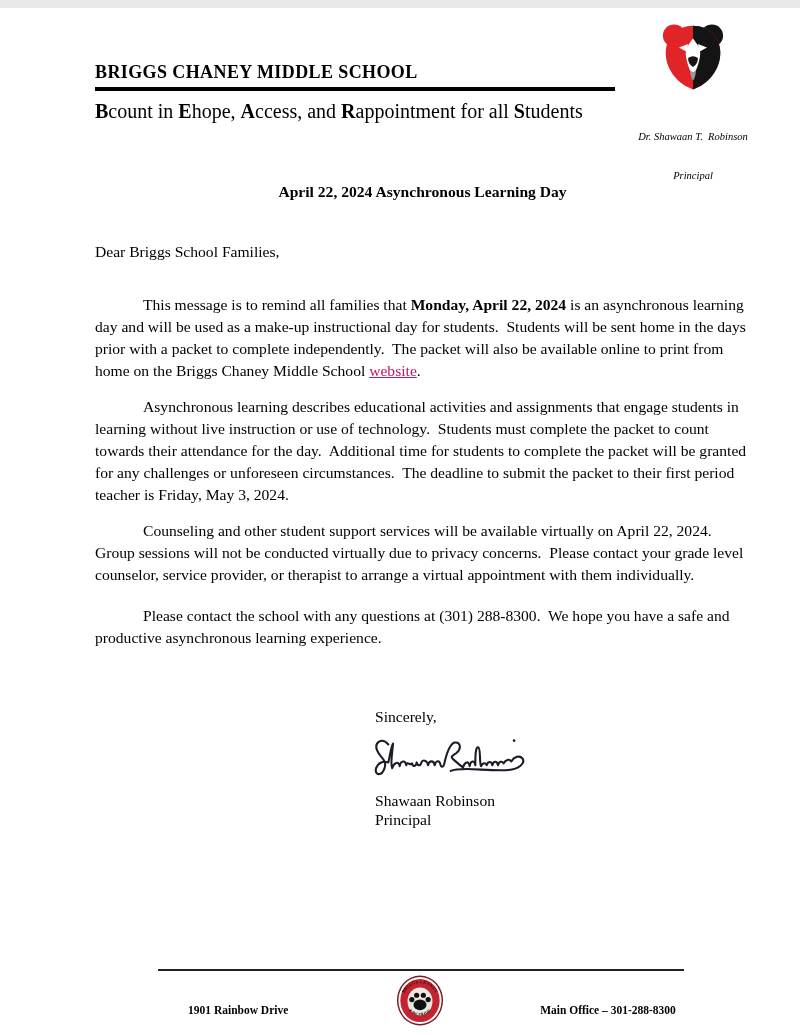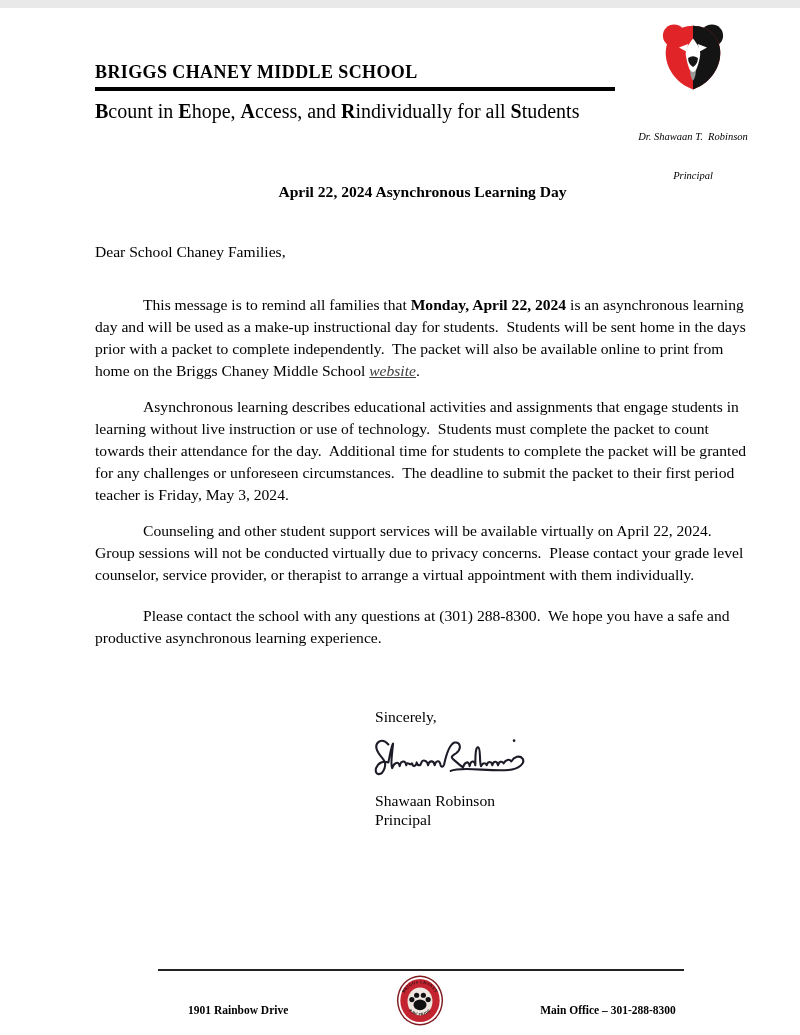--- a/index.html
+++ b/index.html
@@ -44,21 +44,21 @@
   .para{
     position:absolute;left:95px;width:657px;
     font-size:15.6px;line-height:22px;
     text-indent:48px;white-space:pre-wrap;
   }
   .para.p1{top:286px;}
   .para.p2{top:388px;}
   .para.p3{top:512px;}
   .para.p4{top:597px;}
   .para .b{font-weight:bold;}
-  a.doclink{color:#404040;text-decoration:underline;cursor:pointer;font-style:italic;}
+  a.doclink{color:#be185d;text-decoration:underline;cursor:pointer;}
   
   .closing{position:absolute;left:375px;top:700px;font-size:15.6px;}
   .signature{position:absolute;left:371px;top:727px;width:168px;height:52px;}
   .signer-name{position:absolute;left:375px;top:784px;font-size:15.6px;}
   .signer-title{position:absolute;left:375px;top:803px;font-size:15.6px;}
   
   .footer-rule{position:absolute;left:158px;top:961px;width:526px;height:2px;background:#222;}
   .footer-address{
     position:absolute;left:188px;top:965px;
     font-size:11.5px;font-weight:bold;line-height:15px;white-space:pre-wrap;
@@ -70,42 +70,42 @@
   .seal{position:absolute;left:396px;top:966px;width:48px;height:53px;}
   .seal text{font-family:"Liberation Serif", serif;font-weight:bold;}
 </style>
 </head>
 <body>
 
 <div class="page">
 
   <div class="school-name">BRIGGS CHANEY MIDDLE SCHOOL</div>
   <div class="header-rule"></div>
-  <div class="tagline"><span class="b">B</span><span>count in </span><span class="b">E</span><span>hope, </span><span class="b">A</span><span>ccess, and </span><span class="b">R</span><span>individually for all </span><span class="b">S</span><span>tudents</span></div>
+  <div class="tagline"><span class="b">B</span><span>count in </span><span class="b">E</span><span>hope, </span><span class="b">A</span><span>ccess, and </span><span class="b">R</span><span>appointment for all </span><span class="b">S</span><span>tudents</span></div>
 
   <svg class="logo" viewBox="0 0 100 104" aria-hidden="true">
     <circle cx="23" cy="20" r="16" fill="#e02428"></circle>
     <circle cx="77" cy="20" r="16" fill="#141414"></circle>
     <path d="M50 6 C27 6 11 23 11 45 C11 69 29 90 50 97 C71 90 89 69 89 45 C89 23 73 6 50 6 Z" fill="#e02428"></path>
     <path d="M50 6 C73 6 89 23 89 45 C89 69 71 90 50 97 Z" fill="#141414"></path>
     <path d="M50 24 C44 32 38 40 40 50 C42 62 46 72 50 77 C54 72 58 62 60 50 C62 40 56 32 50 24 Z" fill="#ffffff"></path>
     <path d="M30 37 L43 32 L41 43 Z" fill="#ffffff"></path>
     <path d="M70 37 L57 32 L59 43 Z" fill="#ffffff"></path>
     <path d="M43 52 Q50 47 57 52 Q57 61 50 65 Q43 61 43 52 Z" fill="#151515"></path>
     <path d="M46 69 Q50 75 54 69 Q54 80 50 84 Q46 80 46 69 Z" fill="#9a9a9a"></path>
   </svg>
 
   <div class="principal-caption">
     <div>Dr. Shawaan T.  Robinson</div>
     <div>Principal</div>
   </div>
 
   <div class="letter-title">April 22, 2024 Asynchronous Learning Day</div>
 
-  <div class="salutation">Dear School Chaney Families,</div>
+  <div class="salutation">Dear Briggs School Families,</div>
 
   <div class="para p1"><span>This message is to remind all families that </span><span class="b">Monday, April 22, 2024</span><span> is an asynchronous learning day and will be used as a make-up instructional day for students.  Students will be sent home in the days prior with a packet to complete independently.  The packet will also be available online to print from home on the Briggs Chaney Middle School </span><a class="doclink">website</a><span>.</span></div>
 
   <div class="para p2">Asynchronous learning describes educational activities and assignments that engage students in learning without live instruction or use of technology.  Students must complete the packet to count towards their attendance for the day.  Additional time for students to complete the packet will be granted for any challenges or unforeseen circumstances.  The deadline to submit the packet to their first period teacher is Friday, May 3, 2024.</div>
 
   <div class="para p3">Counseling and other student support services will be available virtually on April 22, 2024.  Group sessions will not be conducted virtually due to privacy concerns.  Please contact your grade level counselor, service provider, or therapist to arrange a virtual appointment with them individually.</div>
 
   <div class="para p4">Please contact the school with any questions at (301) 288-8300.  We hope you have a safe and productive asynchronous learning experience.</div>
 
   <div class="closing">Sincerely,</div>

